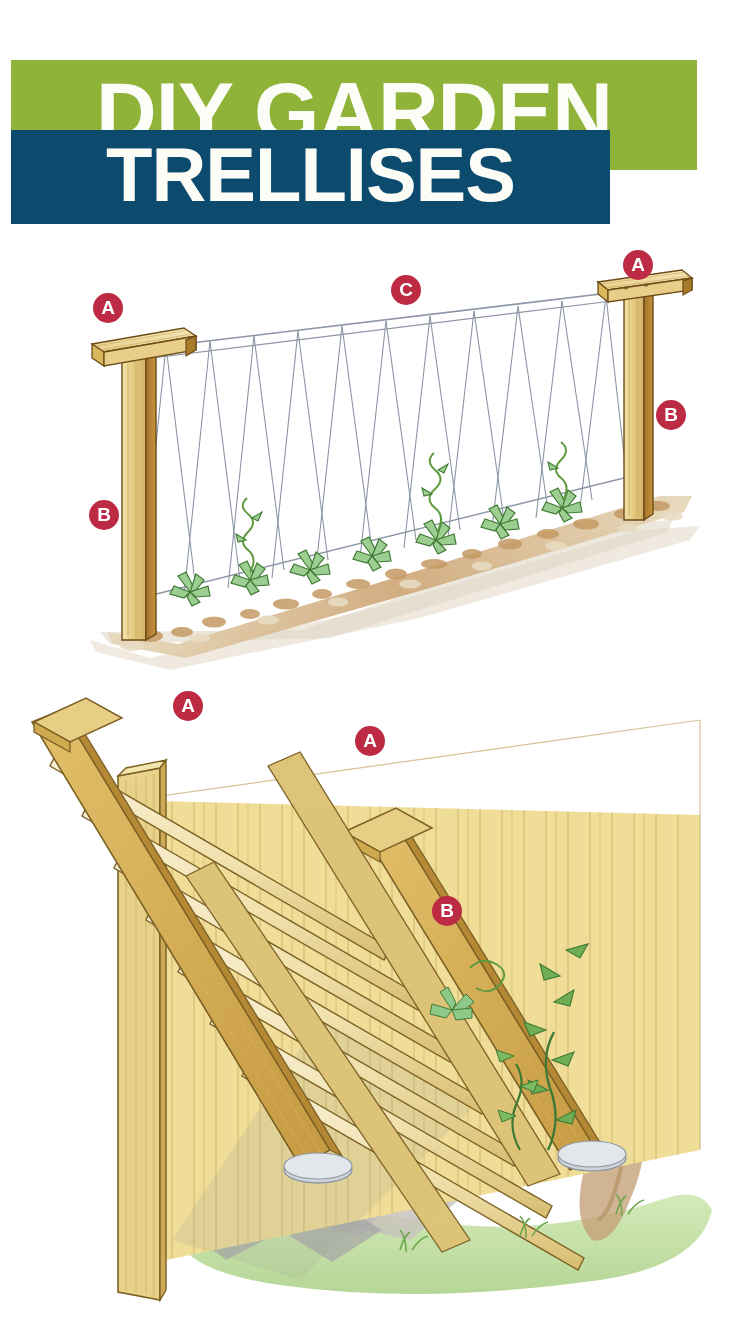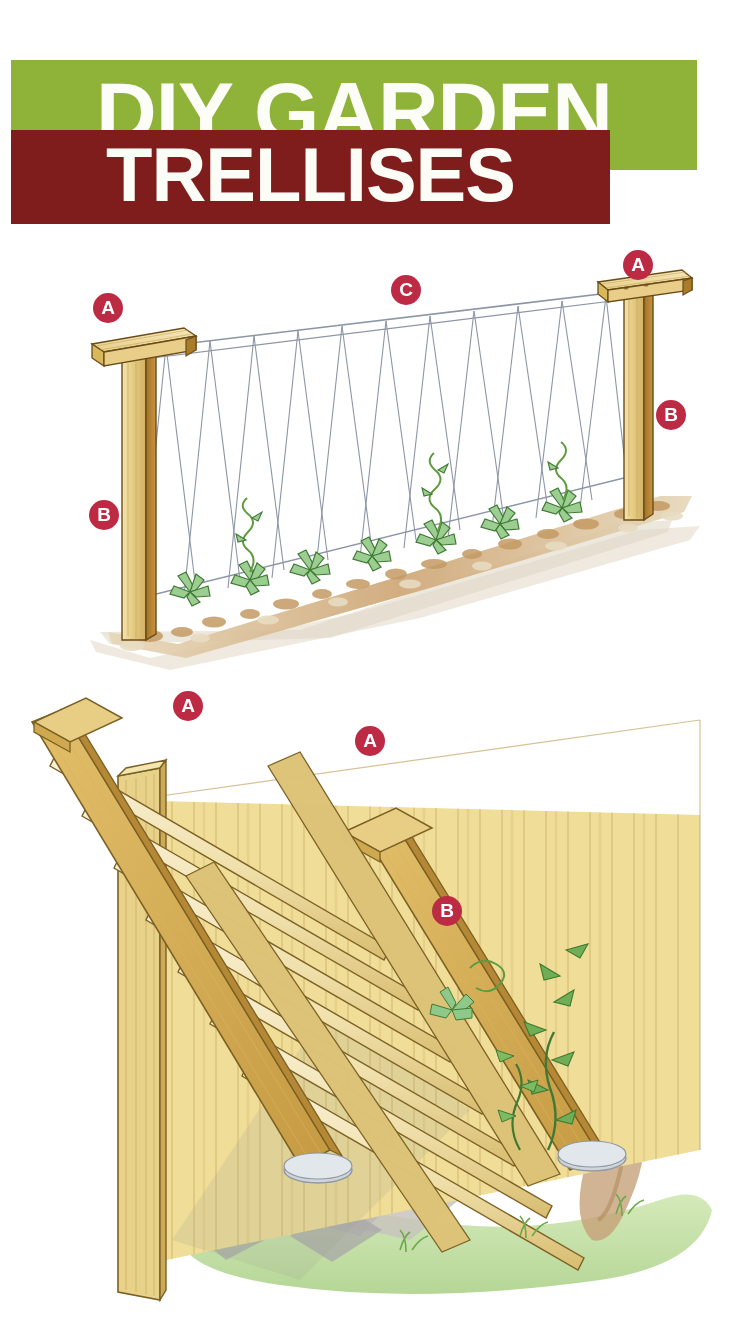--- a/index.html
+++ b/index.html
@@ -49,21 +49,21 @@
     line-height: 84px;
     padding-bottom: 6px;
     box-sizing: border-box;
     margin-top: 48px;
   }
   .banner-secondary {
     left: 11px;
     top: 130px;
     width: 599px;
     height: 94px;
-    background: #7f1d1d;
+    background: #0c4a6e;
     font-size: 76px;
     line-height: 76px;
     padding-bottom: 4px;
     box-sizing: border-box;
   }
 
   
   .illustration {
     position: absolute;
     left: 0;

